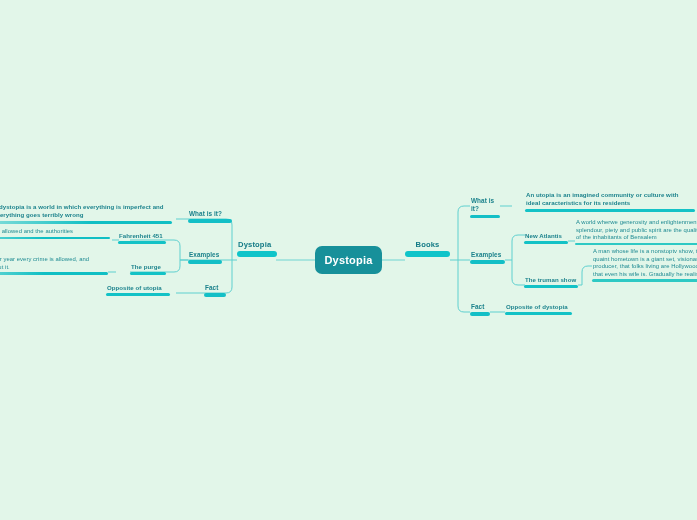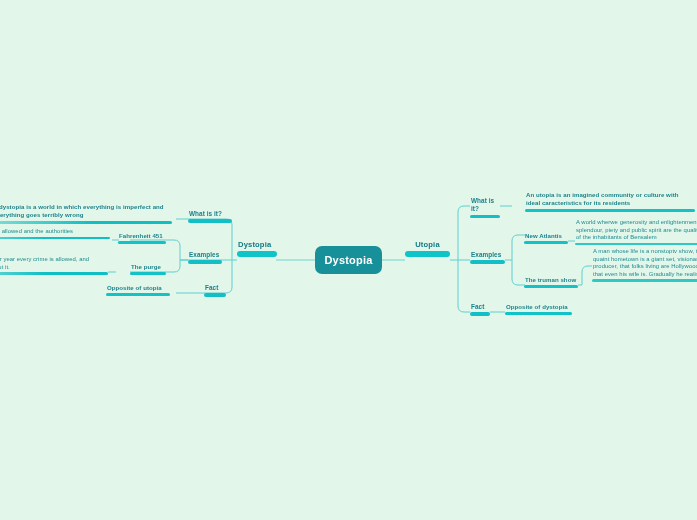--- a/index.html
+++ b/index.html
@@ -220,21 +220,21 @@
     <div class="label">Fact</div>
     <div class="bar"></div>
   </div>
 
   <div class="topic lvl3 align-right" style="left:106px; top:284px; width:64px;">
     <div class="label">Opposite of utopia</div>
     <div class="bar"></div>
   </div>
 
   <div class="topic lvl1" style="left:405px; top:240px; width:45px;">
-    <div class="label" style="text-align:center;">Utopia</div>
+    <div class="label" style="text-align:center;">Books</div>
     <div class="bar"></div>
   </div>
 
   <div class="topic lvl2" style="left:470px; top:197px; width:30px;">
     <div class="label">What is it?</div>
     <div class="bar"></div>
   </div>
 
   <div class="topic lvl3" style="left:525px; top:191px; width:170px;">
     <div class="label">An utopia is an imagined community or culture with ideal caracteristics for its residents</div>

